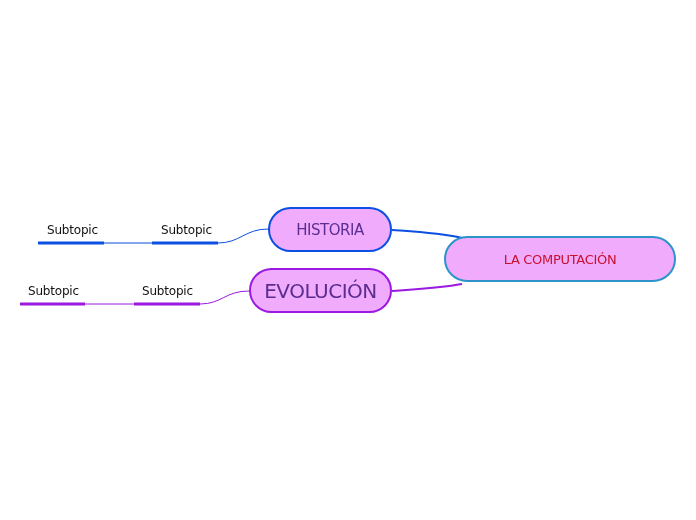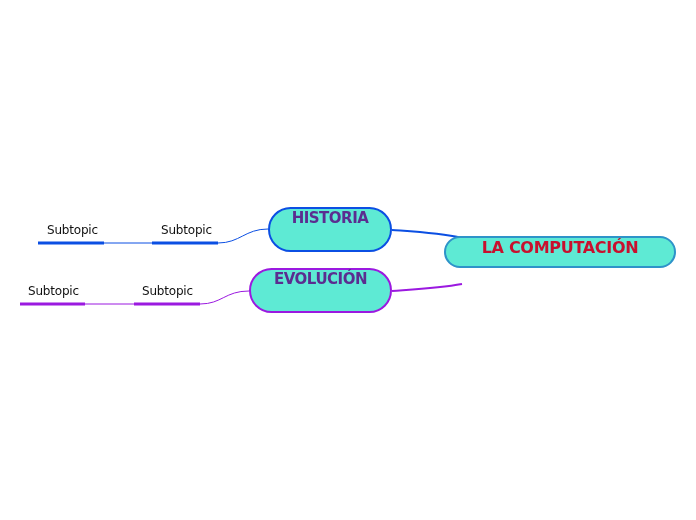--- a/index.html
+++ b/index.html
@@ -1,26 +1,26 @@
 <!DOCTYPE html>
 <html><head>
   <meta charset="utf-8">
   <style>
     html, body { margin:0; padding:0; }
     body { width:696px; height:520px; background:#ffffff; position:relative; overflow:hidden;
            font-family:"DejaVu Sans", "Liberation Sans", sans-serif; }
     svg.links { position:absolute; left:0; top:0; }
-    .node { position:absolute; box-sizing:border-box; display:flex; justify-content:center;
-            background:#5eead4; border-radius:24px; font-weight:bold; }
-    .central { left:444px; top:236px; width:232px; height:32px; border:2px solid #2e93c9;
-               color:#c8102e; font-size:16px; letter-spacing:-0.3px; }
+    .node { position:absolute; box-sizing:border-box; display:flex; align-items:center; justify-content:center;
+            background:#f0abfc; border-radius:24px; font-weight:normal; }
+    .central { left:444px; top:236px; width:232px; height:46px; border:2px solid #2e93c9;
+               color:#c8102e; font-size:13px; letter-spacing:-0.3px; }
     .main1 { left:268px; top:207px; width:124px; height:45px; border:2px solid #0b4fe3;
              color:#5b2d90; font-size:15px; letter-spacing:-0.5px; }
     .main2 { left:249px; top:268px; width:143px; height:45px; border:2px solid #9b19e0;
-             color:#5b2d90; font-size:15px; letter-spacing:-0.5px; }
+             color:#5b2d90; font-size:20px; letter-spacing:-0.5px; }
     .sub { position:absolute; font-size:12px; color:#111; letter-spacing:-0.2px; }
   </style>
 </head>
 <body>
 
 <svg class="links" width="696" height="520">
 
   <path d="M392,230 C420,232 440,233 462,238" stroke="#0b4fe3" stroke-width="2" fill="none"></path>
 
   <path d="M392,291 C420,289 440,288 462,284" stroke="#9b19e0" stroke-width="2" fill="none"></path>

